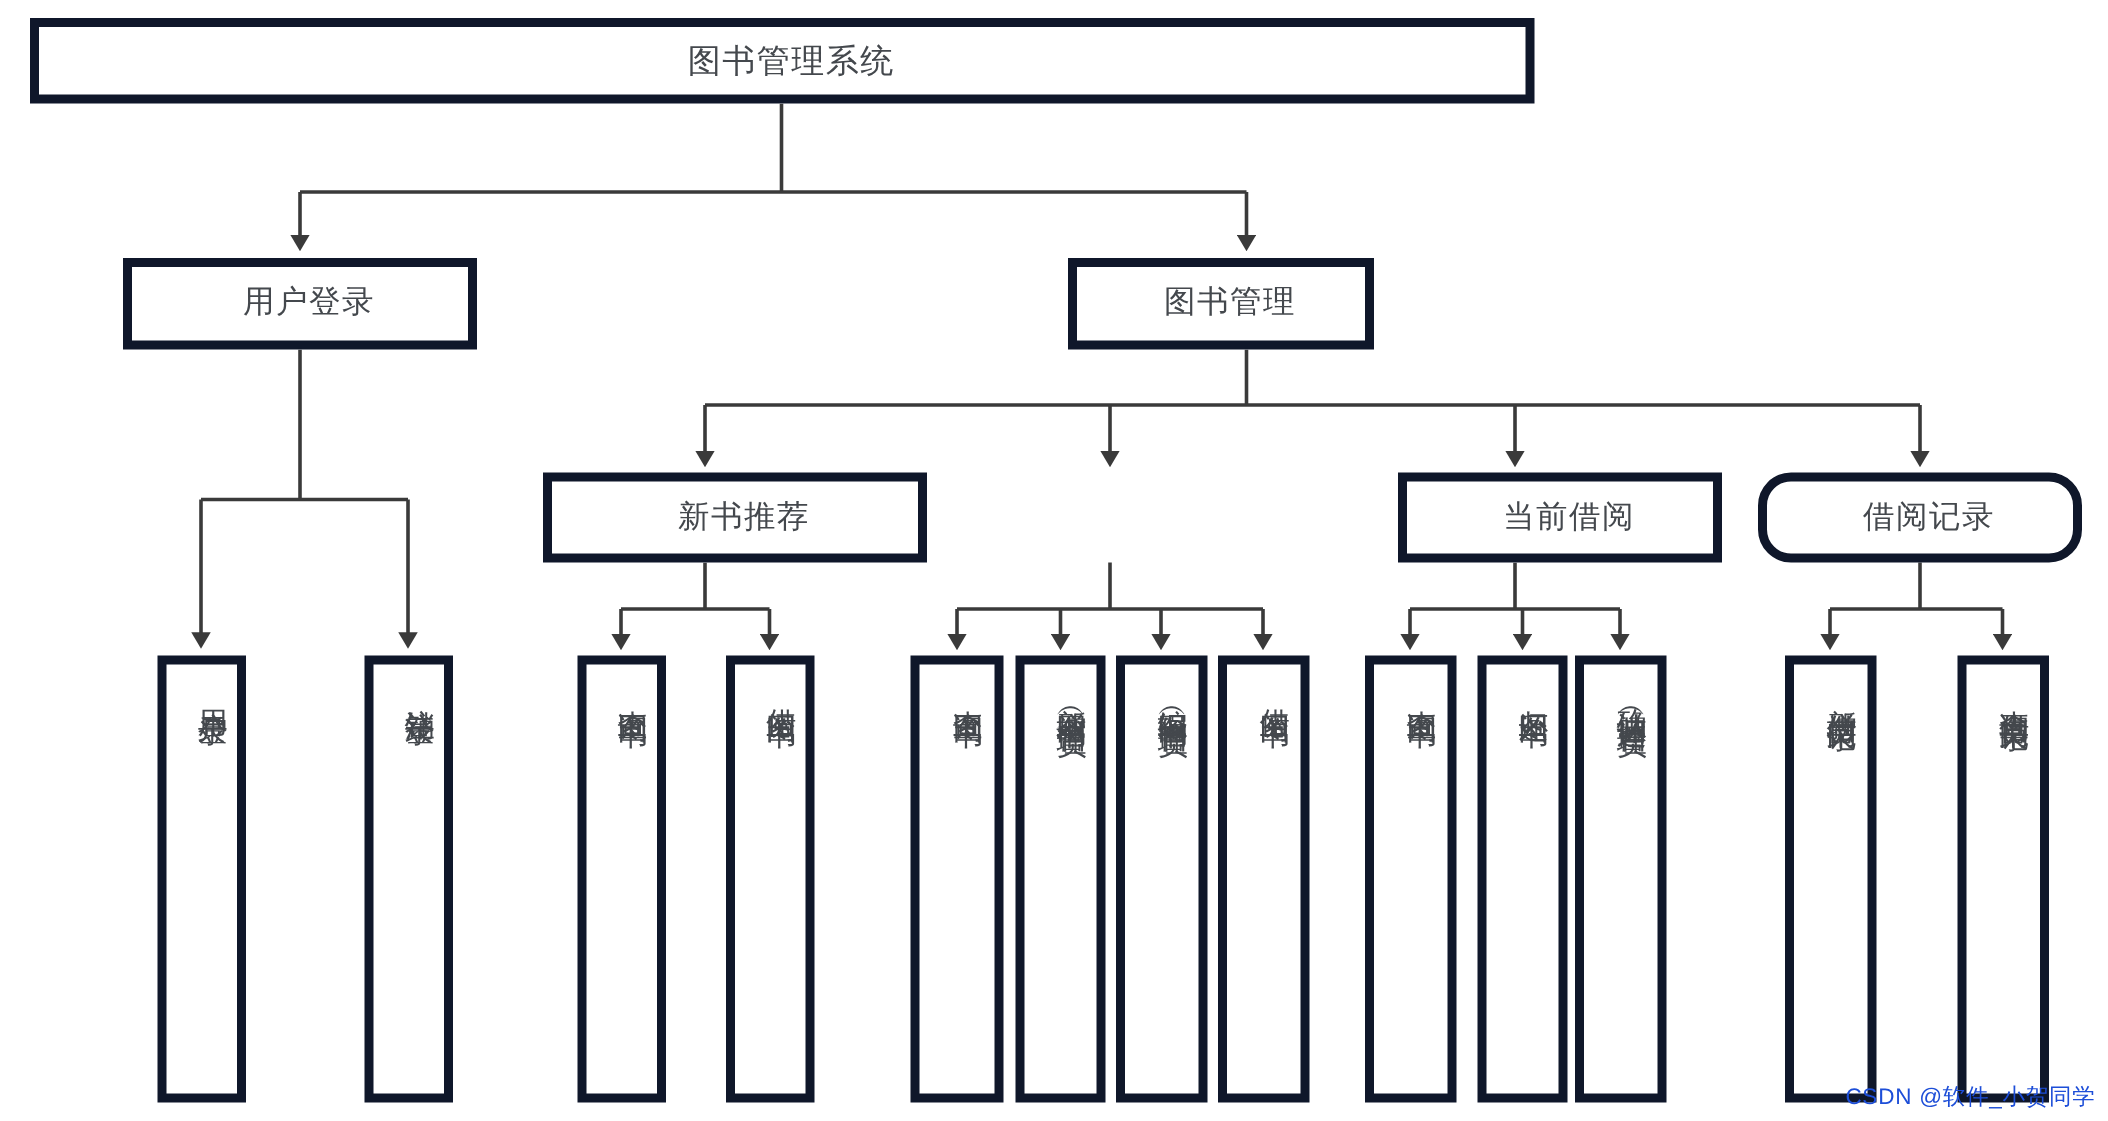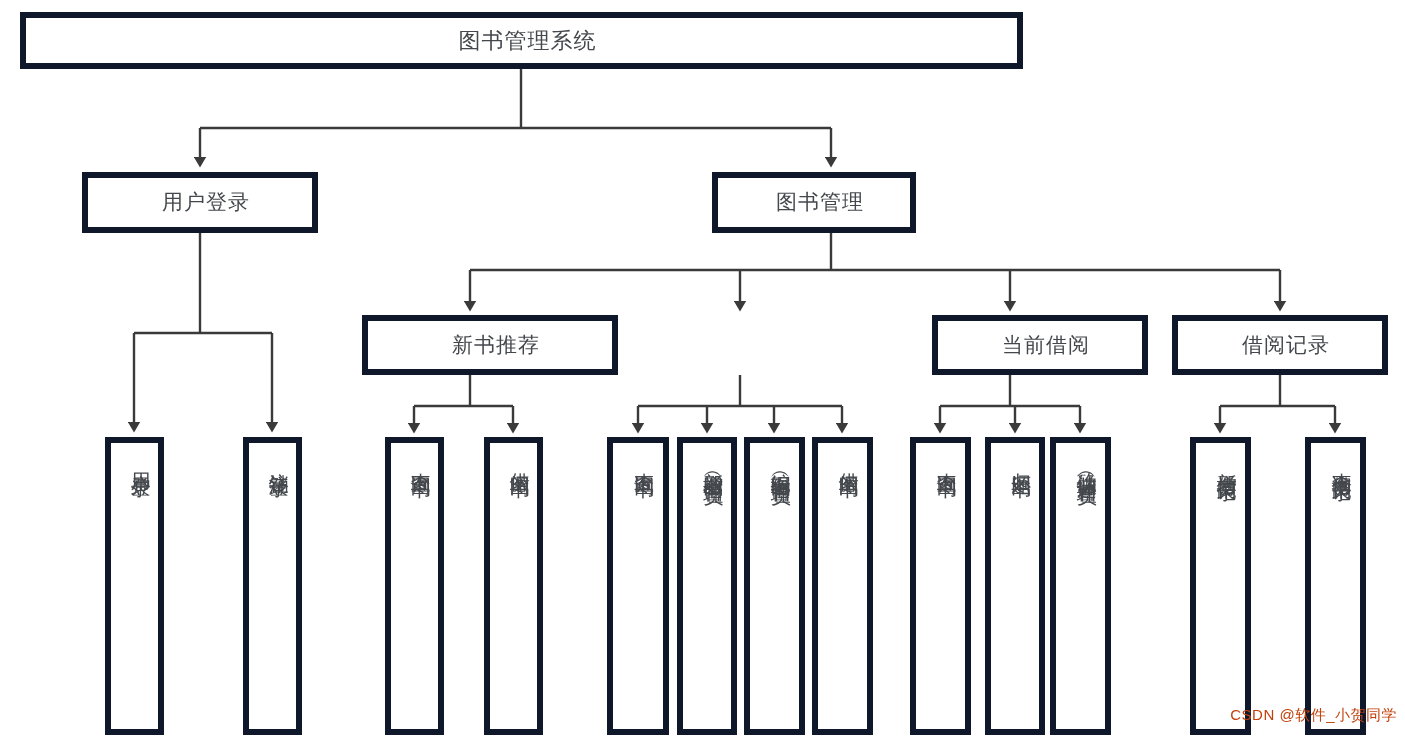--- a/index.html
+++ b/index.html
@@ -14,21 +14,21 @@
 
   .node.root .lbl{font-size:22px;}
   .node.lvl1 .lbl,.node.lvl2 .lbl{font-size:21px;}
 
   .node.leaf{align-items:flex-start;justify-content:center;padding-top:14px;}
   .node.leaf .lbl{
      writing-mode:vertical-rl;text-orientation:upright;
      font-size:20px;line-height:1.18;letter-spacing:2px;white-space:nowrap;
      color:#44484d;
   }
-  .watermark{position:absolute;right:8px;bottom:22px;color:#c2410c;font-size:15px;
+  .watermark{position:absolute;right:8px;bottom:6px;color:#1d4ed8;font-size:15px;
      letter-spacing:.5px;white-space:nowrap;user-select:none;}
 </style>
 </head>
 <body>
 
 <div id="canvas">
 
   <svg class="edges" viewBox="0 0 1405 747">
     <defs>
       <marker id="ah" markerWidth="11" markerHeight="13" refX="1.5" refY="6.5" orient="auto" markerUnits="userSpaceOnUse">
@@ -89,21 +89,21 @@
   <div class="node lvl1" style="left:712px;top:172px;width:204px;height:61px;">
     <span class="lbl">图书管理</span>
   </div>
 
   <div class="node lvl2" style="left:362px;top:315px;width:256px;height:60px;">
     <span class="lbl">新书推荐</span>
   </div>
   <div class="node lvl2" style="left:902px;top:315px;width:216px;height:60px;margin-left:30px;">
     <span class="lbl">当前借阅</span>
   </div>
-  <div class="node lvl2" style="left:1172px;top:315px;width:216px;height:60px;">
+  <div class="node lvl2" style="left:1172px;top:315px;width:216px;height:60px;border-radius:22px;">
     <span class="lbl">借阅记录</span>
   </div>
 
   <div class="node leaf" style="left:105px;top:437px;width:59px;height:298px;">
     <span class="lbl">用户登录</span>
   </div>
   <div class="node leaf" style="left:243px;top:437px;width:59px;height:298px;">
     <span class="lbl">注销登录</span>
   </div>
 

